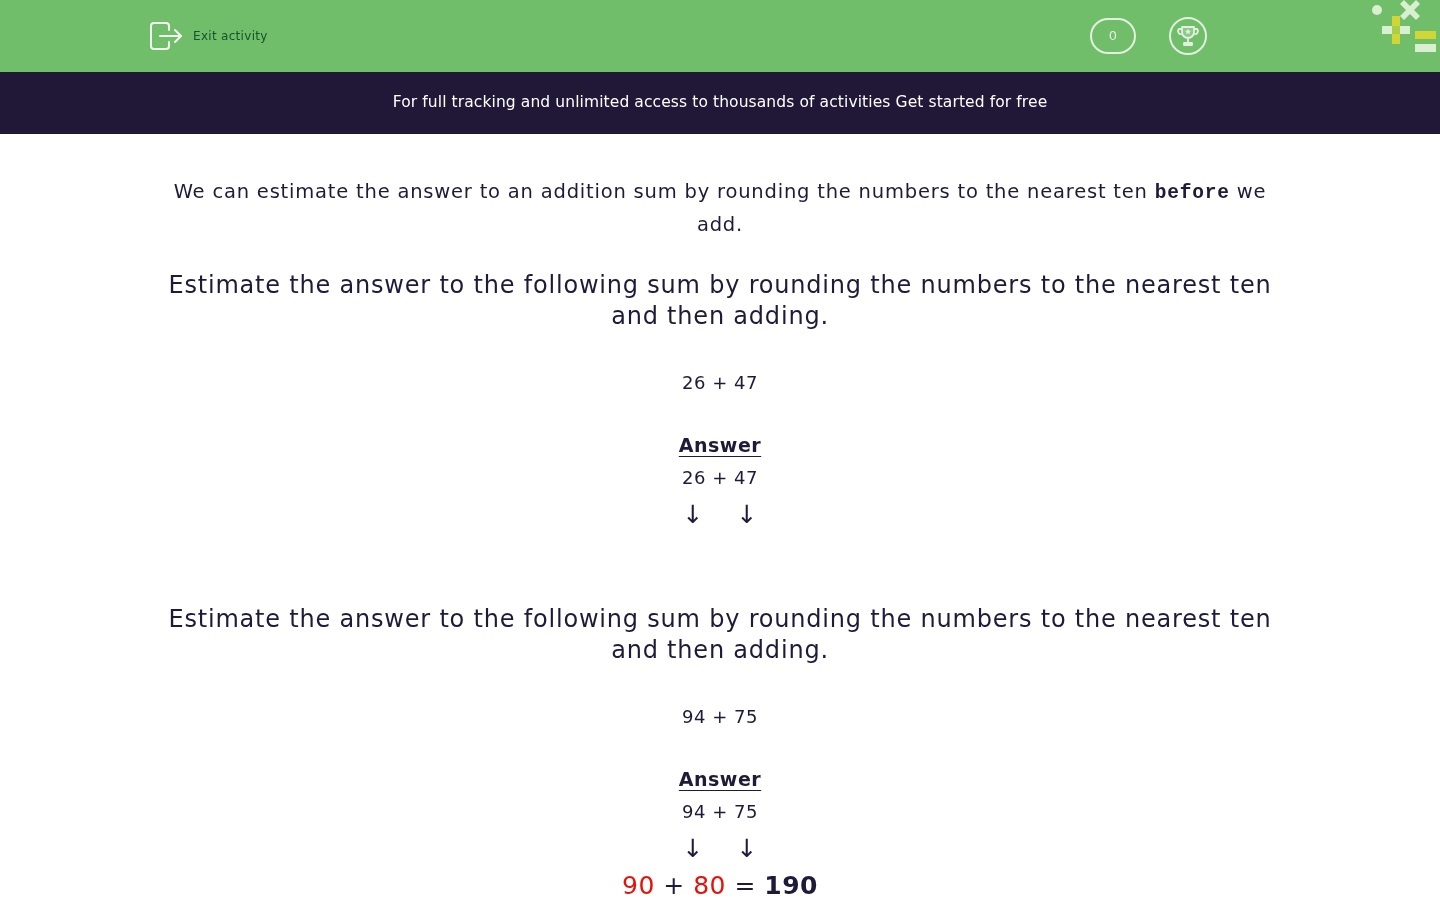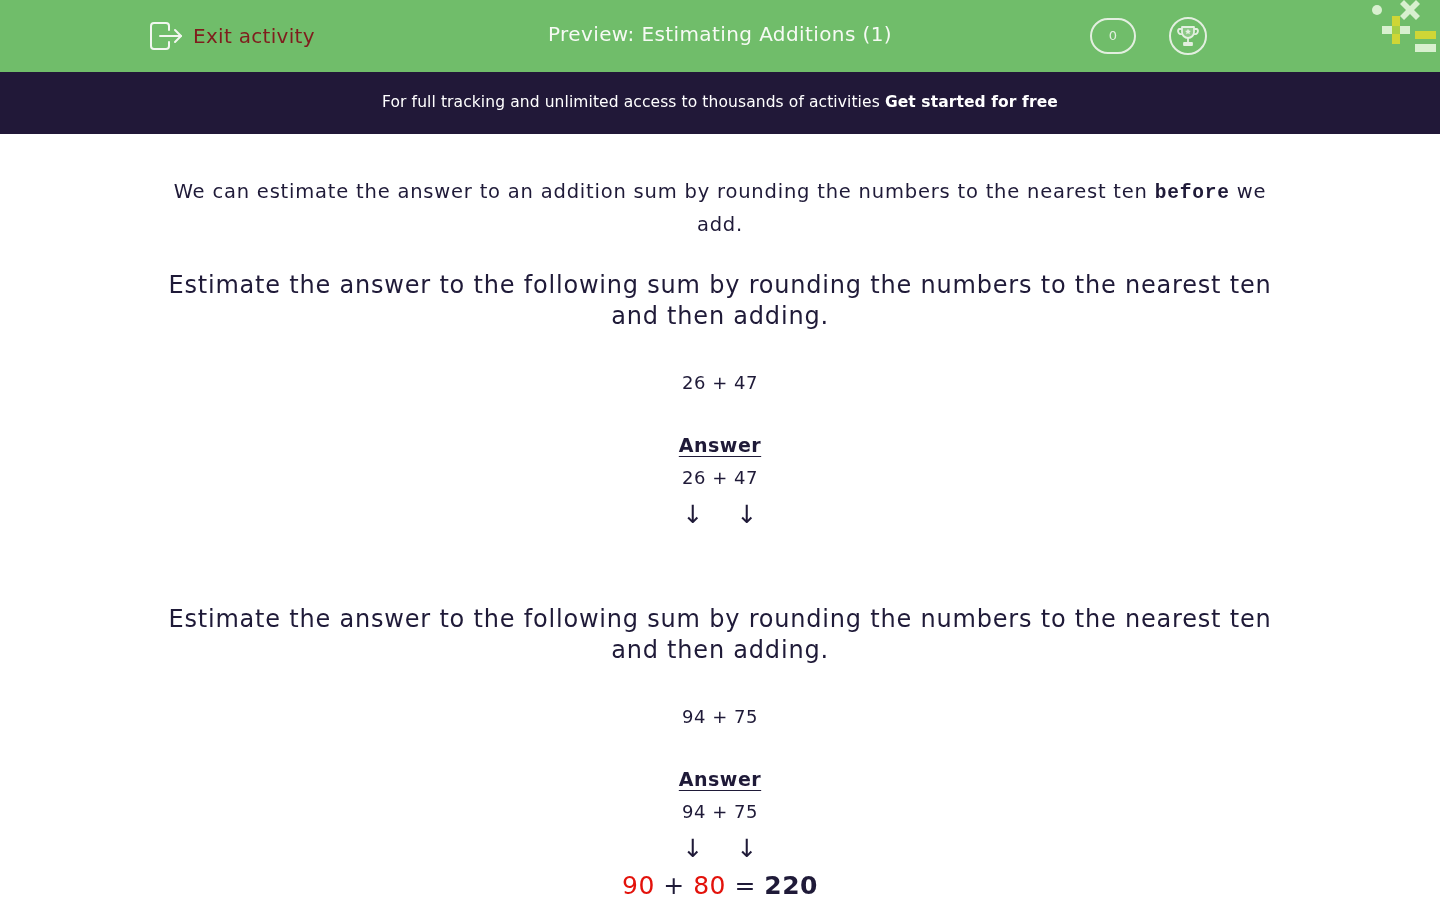--- a/index.html
+++ b/index.html
@@ -6,21 +6,21 @@
     html, body { width: 1440px; height: 900px; overflow: hidden; background: #ffffff; }
     body { font-family: "DejaVu Sans", sans-serif; color: #1f1a38; }
 
     .topbar {
       position: absolute; left: 0; top: 0; width: 1440px; height: 72px;
       background: #70bd6a;
     }
     .exit {
       position: absolute; left: 149px; top: 20px; height: 32px;
       display: flex; align-items: center; gap: 10px;
-      color: #7f1d1d; font-size: 20px; letter-spacing: 0.3px; cursor: pointer;
+      color: #14532d; font-size: 12px; letter-spacing: 0.3px; cursor: pointer;
     }
     .exit svg { width: 34px; height: 30px; }
     .title {
       position: absolute; left: 0; right: 0; top: 22px; text-align: center;
       color: #f6faf4; font-size: 20px; letter-spacing: 0.4px; font-weight: 500;
     }
     .title span { display: inline-block; }
     .score-pill {
       position: absolute; left: 1090px; top: 18px; width: 46px; height: 36px;
       border: 2px solid #e3efe0; border-radius: 18px;
@@ -31,21 +31,21 @@
       border: 2px solid #e3efe0; border-radius: 50%;
       display: flex; align-items: center; justify-content: center;
     }
     .logo { position: absolute; left: 1366px; top: 0; width: 74px; height: 56px; }
 
     .banner {
       position: absolute; left: 0; top: 72px; width: 1440px; height: 62px;
       background: #211838; color: #ffffff; text-align: center;
       font-size: 15.5px; line-height: 60px; letter-spacing: 0.1px;
     }
-    .banner b { font-weight: 700; cursor: pointer; }
+    .banner b { font-weight: 400; cursor: pointer; }
 
     .content {
       position: absolute; left: 160px; top: 176px; width: 1120px;
       text-align: center; color: #1f1a38;
     }
     .intro { font-size: 19.5px; line-height: 31px; letter-spacing: 0.8px; }
     .intro b { font-weight: 700; font-family: Liberation Mono, monospace; }
     .ex-head {
       font-size: 19px; font-weight: 700; text-decoration: underline;
       text-underline-offset: 4px; letter-spacing: 0.5px; line-height: 31px;
@@ -69,23 +69,20 @@
 <div class="topbar">
   <div class="exit">
     <svg viewBox="0 0 34 30" fill="none" stroke="#f2f7f0" stroke-width="2" stroke-linecap="round" stroke-linejoin="round">
       <path d="M20 9 V5 a3 3 0 0 0 -3 -3 H5 a3 3 0 0 0 -3 3 V25 a3 3 0 0 0 3 3 H17 a3 3 0 0 0 3 -3 V21"></path>
       <path d="M11 15 H32"></path>
       <path d="M26 9 L32 15 L26 21"></path>
     </svg>
     <span>Exit activity</span>
   </div>
 
-  <div class="title">
-    <span>Preview: Estimating Additions (1)</span>
-  </div>
 
   <div class="score-pill">0</div>
 
   <div class="trophy">
     <svg width="24" height="24" viewBox="0 0 24 24" fill="none" stroke="#e3efe0" stroke-width="1.8" stroke-linejoin="round">
       <path d="M6 3 H18 V8 a6 6 0 0 1 -12 0 Z" fill="#e3efe0" fill-opacity="0.25"></path>
       <path d="M6 5 H3 a3 3 0 0 0 3 5"></path>
       <path d="M18 5 H21 a3 3 0 0 1 -3 5"></path>
       <path d="M12 14 V18"></path>
       <path d="M8 21 H16 V19 H8 Z" fill="#e3efe0"></path>
@@ -136,16 +133,16 @@
     <div class="ex-head">Answer</div>
     <div class="sum">94 + 75</div>
     <div class="arrows">
       <span>↓</span><span>↓</span>
     </div>
     <div class="result">
       <span class="red">90</span>
       <span>+</span>
       <span class="red">80</span>
       <span>=</span>
-      <span class="bold">220</span>
+      <span class="bold">190</span>
     </div>
   </div>
 </div>
 
 </body></html>

